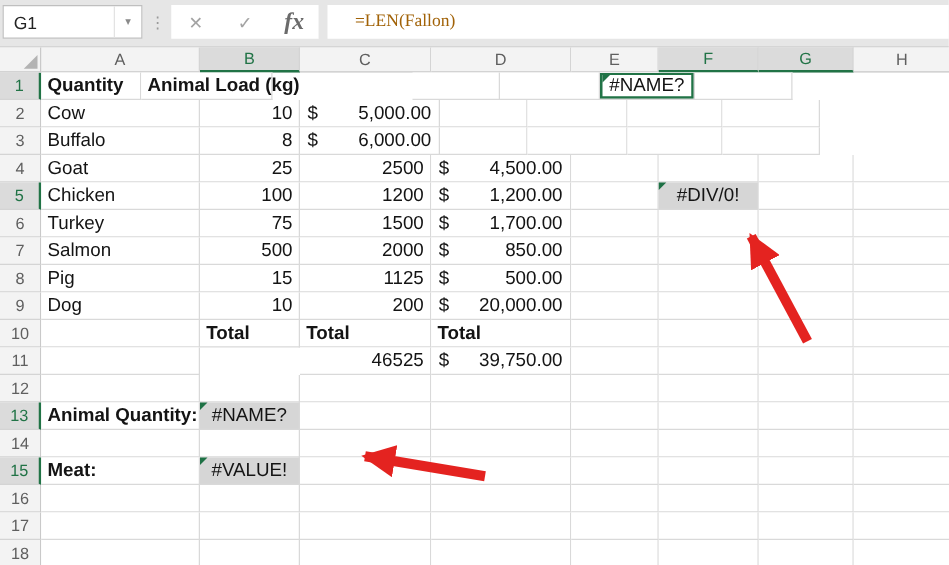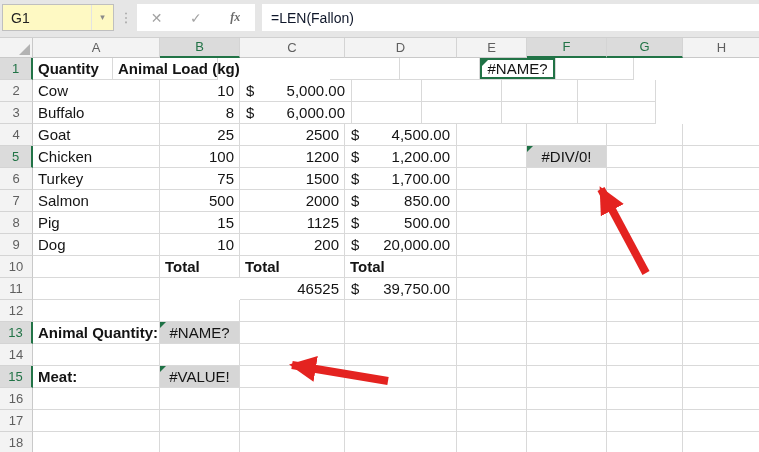--- a/index.html
+++ b/index.html
@@ -3,37 +3,37 @@
 <meta charset="utf-8">
 <style>
   * { margin:0; padding:0; box-sizing:border-box; }
   html,body { width:759px; height:452px; overflow:hidden;
     font-family:"Liberation Sans", sans-serif; background:#fff; }
 
   
   .topbar { position:absolute; left:0; top:0; width:759px; height:38px;
     background:#e6e6e6; border-bottom:1px solid #d0d0d0; }
   .namebox { position:absolute; left:2px; top:4px; width:112px; height:27px;
-    background:#fef9c3; border:1px solid #bfbfbf; display:flex; align-items:center; }
+    background:#ffffff; border:1px solid #bfbfbf; display:flex; align-items:center; }
   .namebox .nb-text { flex:1; padding-left:8px; font-size:14px; color:#222; }
   .namebox .nb-drop { width:22px; text-align:center; color:#8a8a8a; font-size:9px;
     border-left:1px solid #e3e3e3; line-height:25px; }
   .dots { position:absolute; left:119px; top:4px; width:14px; height:27px;
     color:#9a9a9a; font-size:13px; display:flex; align-items:center;
     justify-content:center; letter-spacing:0; }
   .fbicons { position:absolute; left:137px; top:4px; width:118px; height:27px;
     background:#fff; display:flex; align-items:center; justify-content:space-around; }
   .fbicons .ic { color:#a3a3a3; font-size:14px; width:30px; text-align:center; }
   .fbicons .fx { font-family:"Liberation Serif", serif; font-style:italic;
-    color:#6b6b6b; font-size:12px; font-weight:bold; }
+    color:#6b6b6b; font-size:19px; font-weight:bold; }
   .fdivider { position:absolute; left:255px; top:4px; width:7px; height:27px;
     background:#e6e6e6; }
   .formula-area { position:absolute; left:262px; top:4px; width:497px; height:27px;
     background:#fff; display:flex; align-items:center; }
-  .formula-area .ftext { padding-left:9px; font-size:14px; color:#0f172a; }
+  .formula-area .ftext { padding-left:22px; font-size:14px; color:#a16207;font-family:Liberation Serif, serif; }
 
   
   .sheet { position:absolute; left:0; top:38px; width:761px; }
   .hdr-row { display:flex; height:20px; }
   .corner { width:33px; height:20px; background:#f3f3f3;
     border-right:1px solid #c9c9c9; border-bottom:1px solid #c9c9c9;
     position:relative; flex:none; }
   .corner .tri { position:absolute; right:2px; bottom:2px; width:0; height:0;
     border-left:11px solid transparent; border-bottom:11px solid #b3b3b3; }
   .col-h { flex:none; height:20px; background:#f3f3f3; color:#5f5f5f;

